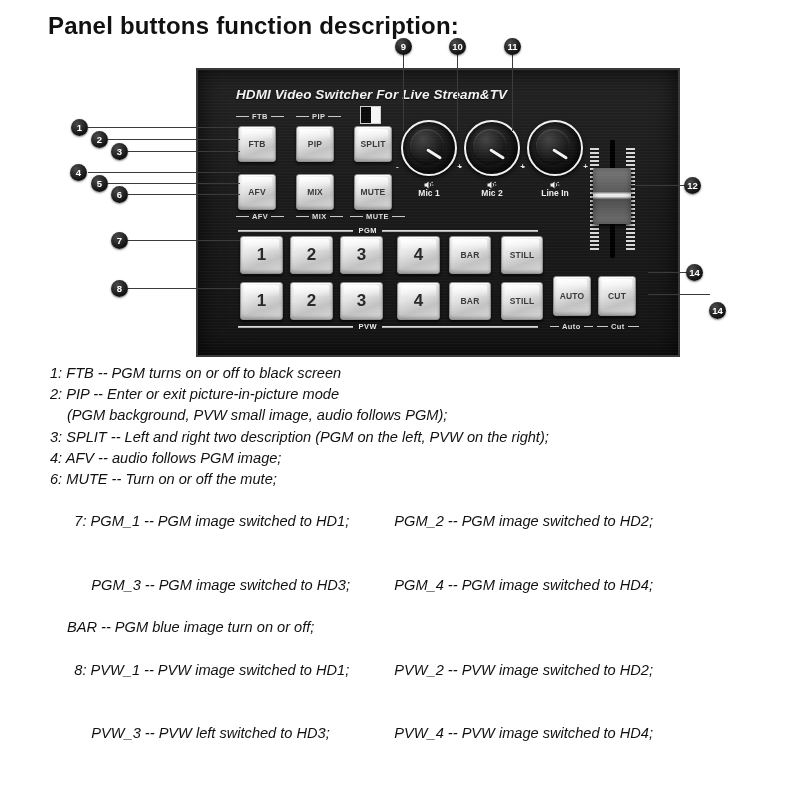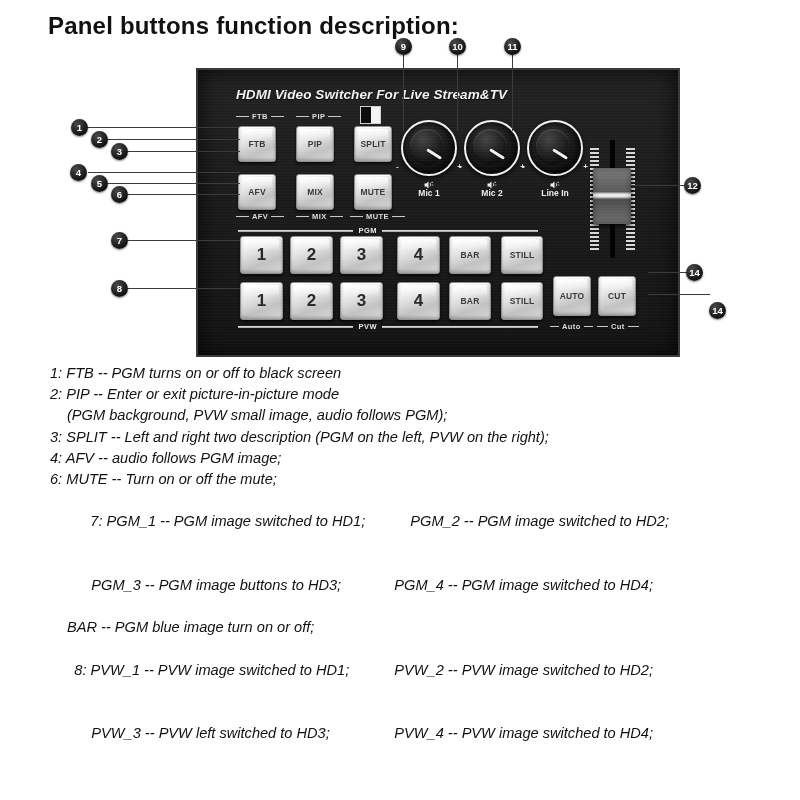--- a/index.html
+++ b/index.html
@@ -387,24 +387,24 @@
   <div class="badge" style="left:709px;top:302px;">14</div>
 
   <div class="desc">
     <div class="row">1: FTB -- PGM turns on or off to black screen</div>
     <div class="row">2: PIP -- Enter or exit picture-in-picture mode</div>
     <div class="row ind">(PGM background, PVW small image, audio follows PGM);</div>
     <div class="row">3: SPLIT -- Left and right two description (PGM on the left, PVW on the right);</div>
     <div class="row">4: AFV -- audio follows PGM image;</div>
     <div class="row">6: MUTE -- Turn on or off the mute;</div>
     <div class="row">
-      <span class="col2" style="width:320px;margin-left:16px;">7: PGM_1 -- PGM image switched to HD1;</span><span class="col2">PGM_2 -- PGM image switched to HD2;</span>
+      <span class="col2" style="width:320px;">7: PGM_1 -- PGM image switched to HD1;</span><span class="col2">PGM_2 -- PGM image switched to HD2;</span>
     </div>
     <div class="row ind">
-      <span class="col2" style="width:303px;">PGM_3 -- PGM image buttons to HD3;</span><span class="col2">PGM_4 -- PGM image switched to HD4;</span>
+      <span class="col2" style="width:303px;">PGM_3 -- PGM image switched to HD3;</span><span class="col2">PGM_4 -- PGM image switched to HD4;</span>
     </div>
     <div class="row ind">BAR -- PGM blue image turn on or off;</div>
     <div class="row">
       <span class="col2" style="width:320px;">8: PVW_1 -- PVW image switched to HD1;</span><span class="col2">PVW_2 -- PVW image switched to HD2;</span>
     </div>
     <div class="row ind">
       <span class="col2" style="width:303px;">PVW_3 -- PVW left switched to HD3;</span><span class="col2">PVW_4 -- PVW image switched to HD4;</span>
     </div>
 
   </div>

